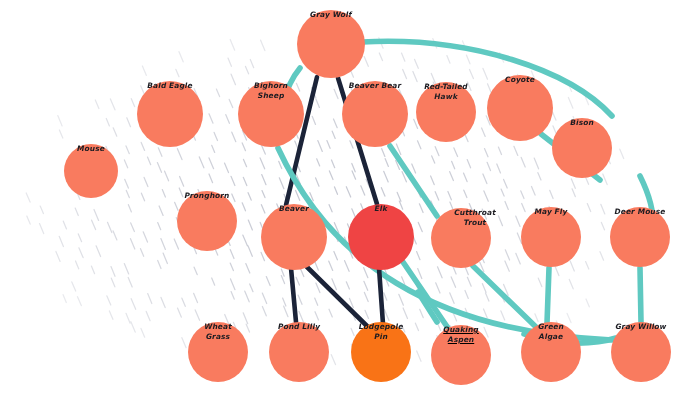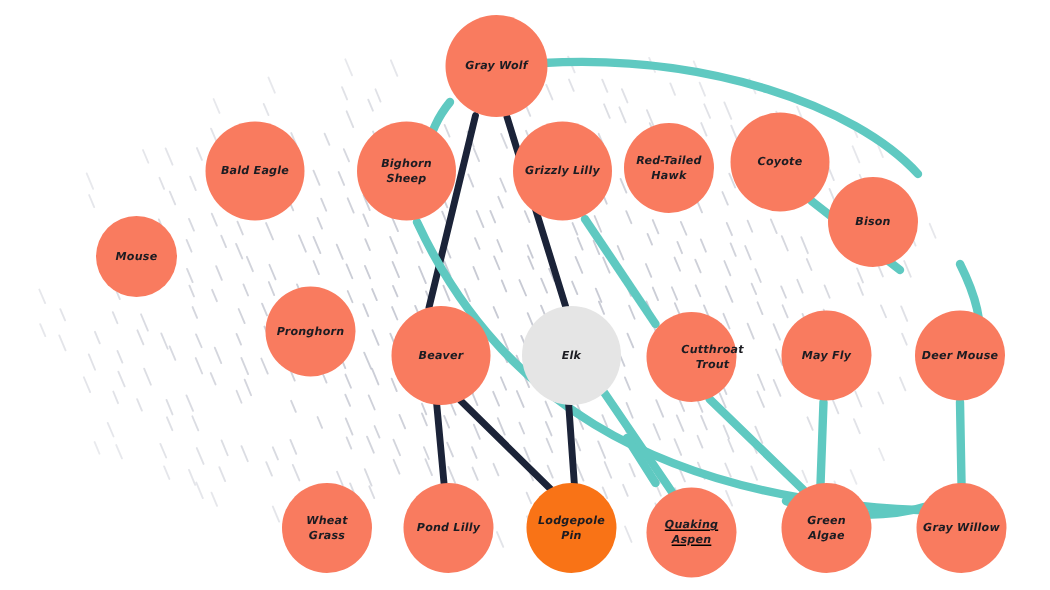--- a/index.html
+++ b/index.html
@@ -10,21 +10,21 @@
     background:#ffffff;
     font-family:"DejaVu Sans", sans-serif;
   }
   #hatch{position:absolute;left:0;top:0;width:700px;height:393px;}
   #edges{position:absolute;left:0;top:0;width:700px;height:393px;}
   .node{
     position:absolute;
     border-radius:50%;
     background:#F97B5F;
     display:flex;
-    align-items:center;
+    align-items:flex-start;
     justify-content:center;
     text-align:center;
     box-sizing:border-box;
   }
   .node-label{
     font-size:7.4px;
     font-weight:bold;
     font-style:italic;
     color:#1c1c22;
     line-height:1.35;
@@ -528,42 +528,42 @@
       <div class="node" style="left: 297px; top: 10px; width: 68px; height: 68px; background: rgb(249, 123, 95);">
         <span class="node-label" style="color: rgb(28, 28, 34);">Gray Wolf</span>
       </div>
       <div class="node" style="left: 137px; top: 81px; width: 66px; height: 66px; background: rgb(249, 123, 95);">
         <span class="node-label" style="color: rgb(28, 28, 34);">Bald Eagle</span>
       </div>
       <div class="node" style="left: 238px; top: 81px; width: 66px; height: 66px; background: rgb(249, 123, 95);">
         <span class="node-label" style="color: rgb(28, 28, 34);">Bighorn Sheep</span>
       </div>
       <div class="node" style="left: 342px; top: 81px; width: 66px; height: 66px; background: rgb(249, 123, 95);">
-        <span class="node-label" style="color: rgb(28, 28, 34);">Grizzly Lilly</span>
+        <span class="node-label" style="color: rgb(28, 28, 34);">Beaver Bear</span>
       </div>
       <div class="node" style="left: 416px; top: 82px; width: 60px; height: 60px; background: rgb(249, 123, 95);">
         <span class="node-label" style="color: rgb(28, 28, 34);">Red-Tailed
 Hawk</span>
       </div>
       <div class="node" style="left: 487px; top: 75px; width: 66px; height: 66px; background: rgb(249, 123, 95);">
         <span class="node-label" style="color: rgb(28, 28, 34);">Coyote</span>
       </div>
       <div class="node" style="left: 552px; top: 118px; width: 60px; height: 60px; background: rgb(249, 123, 95);">
         <span class="node-label" style="color: rgb(28, 28, 34);">Bison</span>
       </div>
       <div class="node" style="left: 64px; top: 144px; width: 54px; height: 54px; background: rgb(249, 123, 95);">
         <span class="node-label" style="color: rgb(28, 28, 34);">Mouse</span>
       </div>
       <div class="node" style="left: 177px; top: 191px; width: 60px; height: 60px; background: rgb(249, 123, 95);">
         <span class="node-label" style="color: rgb(28, 28, 34);">Pronghorn</span>
       </div>
       <div class="node" style="left: 261px; top: 204px; width: 66px; height: 66px; background: rgb(249, 123, 95);">
         <span class="node-label" style="color: rgb(28, 28, 34);">Beaver</span>
       </div>
-      <div class="node" style="left: 348px; top: 204px; width: 66px; height: 66px; background: #e5e5e5;">
+      <div class="node" style="left: 348px; top: 204px; width: 66px; height: 66px; background: #ef4444;">
         <span class="node-label" style="color: rgb(28, 28, 34);">Elk</span>
       </div>
       <div class="node" style="left: 431px; top: 208px; width: 60px; height: 60px; background: rgb(249, 123, 95);">
         <span class="node-label" style="color: rgb(28, 28, 34); margin-left: 28px;">Cutthroat
 Trout</span>
       </div>
       <div class="node" style="left: 521px; top: 207px; width: 60px; height: 60px; background: rgb(249, 123, 95);">
         <span class="node-label" style="color: rgb(28, 28, 34);">May Fly</span>
       </div>
       <div class="node" style="left: 610px; top: 207px; width: 60px; height: 60px; background: rgb(249, 123, 95);">

